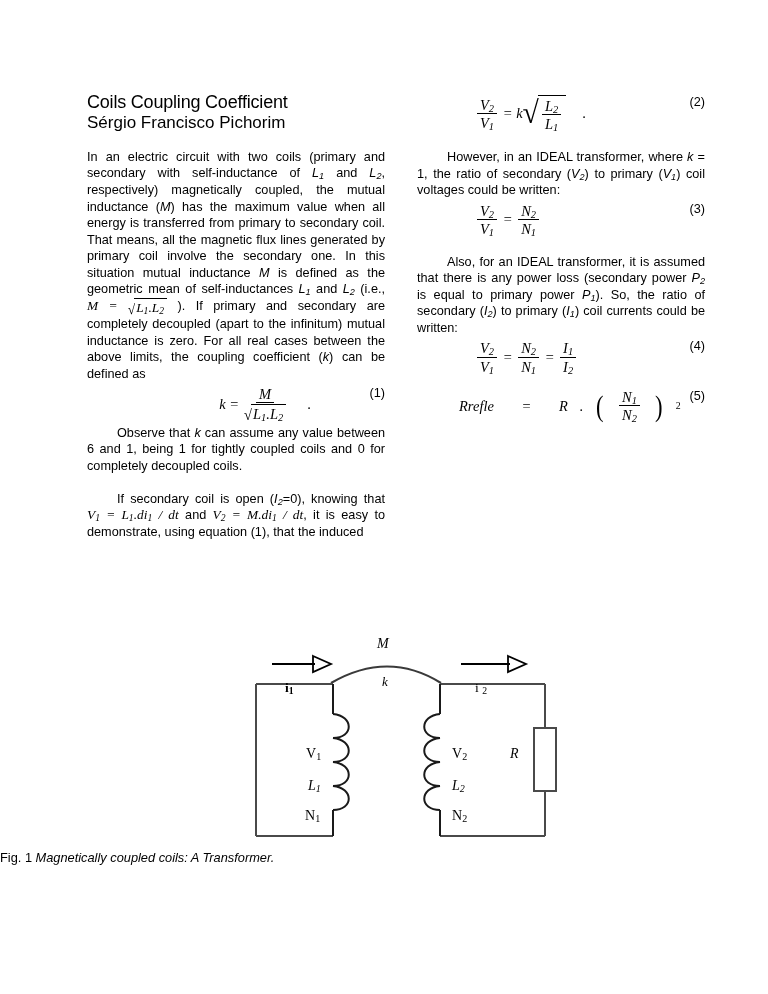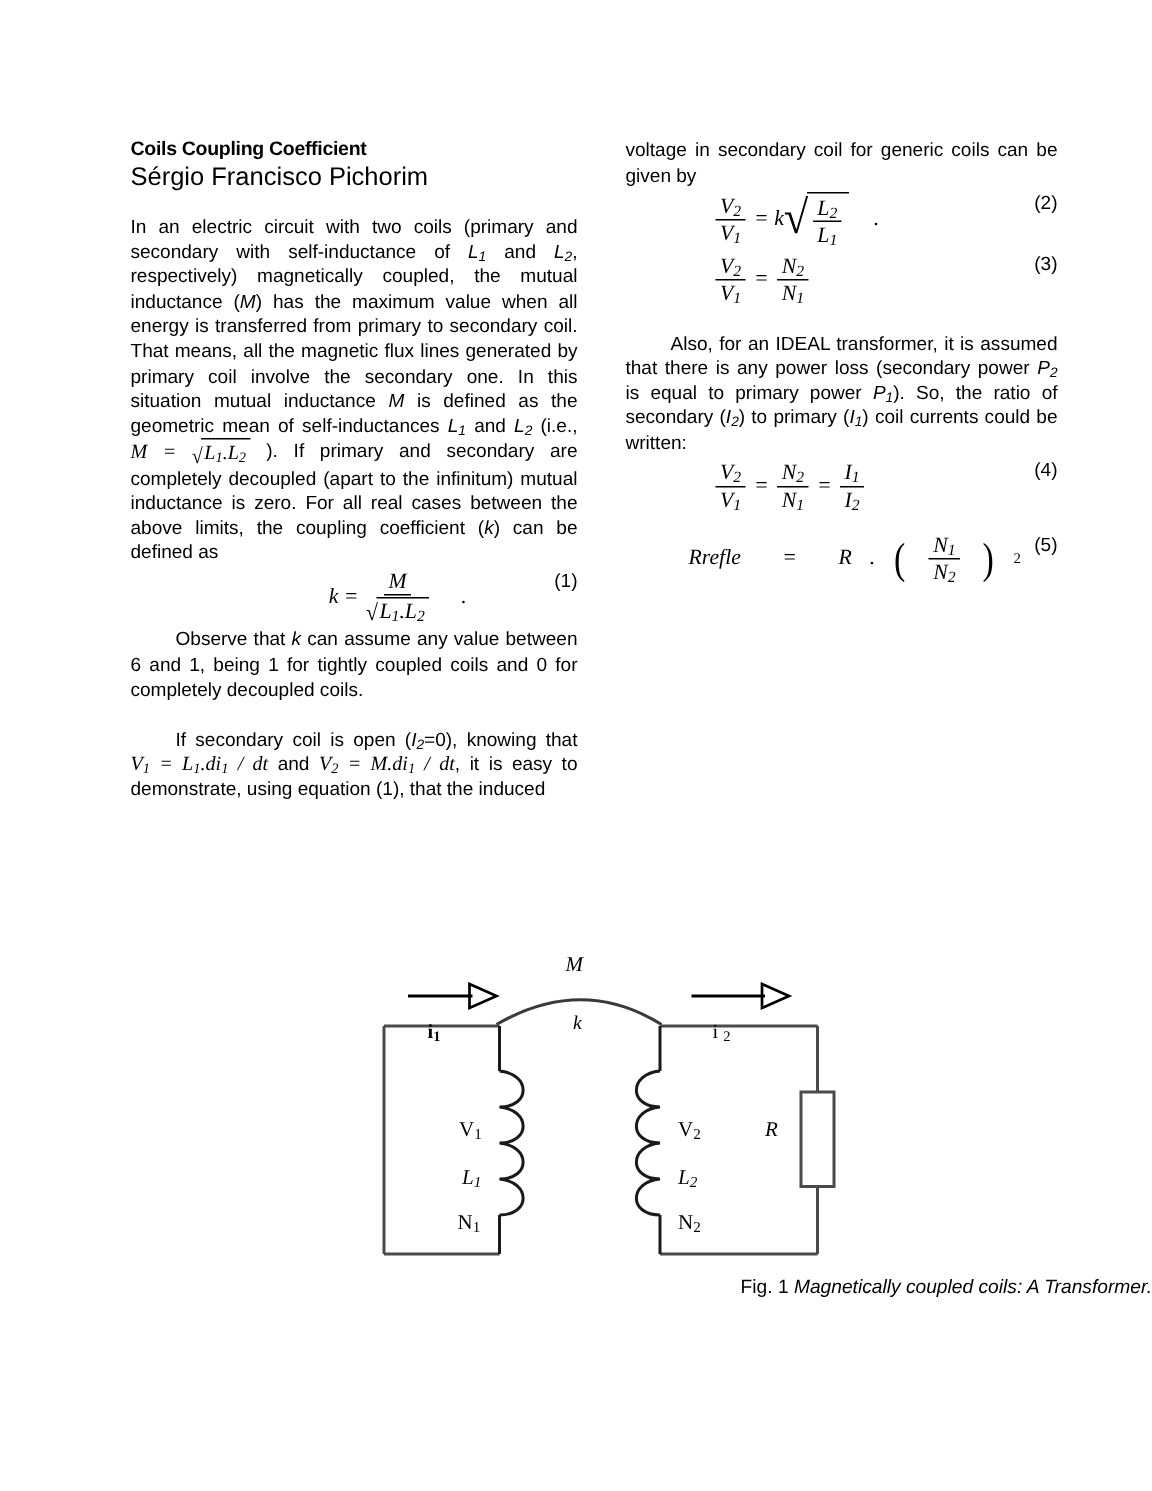--- a/index.html
+++ b/index.html
@@ -34,22 +34,22 @@
   }
   .col {
     position: absolute;
     top: 0;
     width: 298px;
   }
   .col-left  { left: 0; }
   .col-right { left: 330px; width: 288px; }
 
   .title {
-    font-size: 13px;
-    font-weight: bold;
+    font-size: 18px;
+    font-weight: normal;
     line-height: 1.12;
     letter-spacing: -0.2px;
     margin: 0 0 1px 0;
   }
   .author {
     font-size: 17px;
     line-height: 1.22;
     margin: 0 0 15px 0;
   }
 
@@ -159,21 +159,21 @@
     position: absolute;
     left: 0; top: 628px;
     width: 768px;
     height: 280px;
   }
   .figcap {
     position: absolute;
     left: 0;
     top: 222px;
     width: 768px;
-    text-align: right;
+    text-align: left;
     font-size: 12.8px;
   }
   .figcap .it { font-style: italic; }
 </style>
 </head>
 <body>
 
 <div class="page">
 
   <div class="columns">
@@ -205,41 +205,41 @@
       </div>
 
       <p class="body indent"><span>Observe that </span><em class="v">k</em><span> can assume any value between 6 and 1, being 1 for tightly coupled coils and 0 for completely decoupled coils.</span></p>
 
       <p class="body indent gap"><span>If secondary coil is open (</span><em class="v"><span>I</span><sub>2</sub></em><span>=0), knowing that </span><span class="imath"><span>V</span><sub>1</sub> <span>=</span> <span>L</span><sub>1</sub><span>.</span><span>di</span><sub>1</sub> <span>/</span> <span>dt</span></span><span> and </span><span class="imath"><span>V</span><sub>2</sub> <span>=</span> <span>M</span><span>.</span><span>di</span><sub>1</sub> <span>/</span> <span>dt</span></span><span>, it is easy to demonstrate, using equation (1), that the induced</span></p>
 
     </div>
 
     <div class="col col-right">
 
-      <p class="body">voltage in secondary coil for generic coils can be given by</p>
 
       <div class="eqrow">
         <span class="eqnum">(2)</span>
         <span class="eq eq-pad-l">
           <span class="frac">
             <span class="num"><span>V</span><sub>2</sub></span>
             <span class="den"><span>V</span><sub>1</sub></span>
           </span>
           &nbsp;<span>=</span>&nbsp;<span>k</span>
           <span class="sqrt sqrt-tall">
               <span class="radsign">√</span>
               <span class="radbody"><span class="frac">
                   <span class="num"><span>L</span><sub>2</sub></span>
                   <span class="den"><span>L</span><sub>1</sub></span>
                 </span></span>
             </span>
           <span class="dot-end">.</span>
         </span>
       </div>
 
+      <p class="body indent gap"><span>However, in an IDEAL transformer, where </span><em class="v">k</em><span> = 1, the ratio of secondary (</span><em class="v"><span>V</span><sub>2</sub></em><span>) to primary (</span><em class="v"><span>V</span><sub>1</sub></em><span>) coil voltages could be written:</span></p>
 
       <div class="eqrow">
         <span class="eqnum">(3)</span>
         <span class="eq eq-pad-l">
           <span class="frac">
             <span class="num"><span>V</span><sub>2</sub></span>
             <span class="den"><span>V</span><sub>1</sub></span>
           </span>
           &nbsp;<span>=</span>&nbsp;
           <span class="frac">

